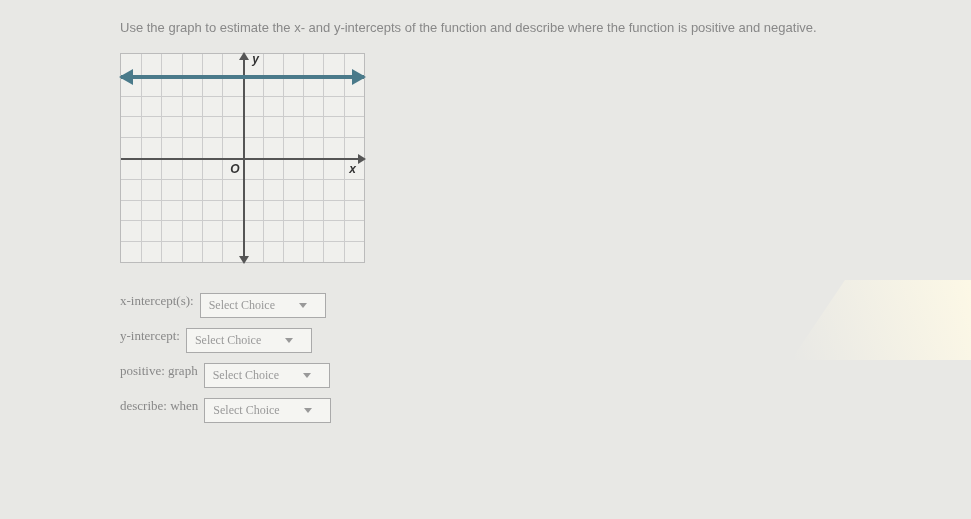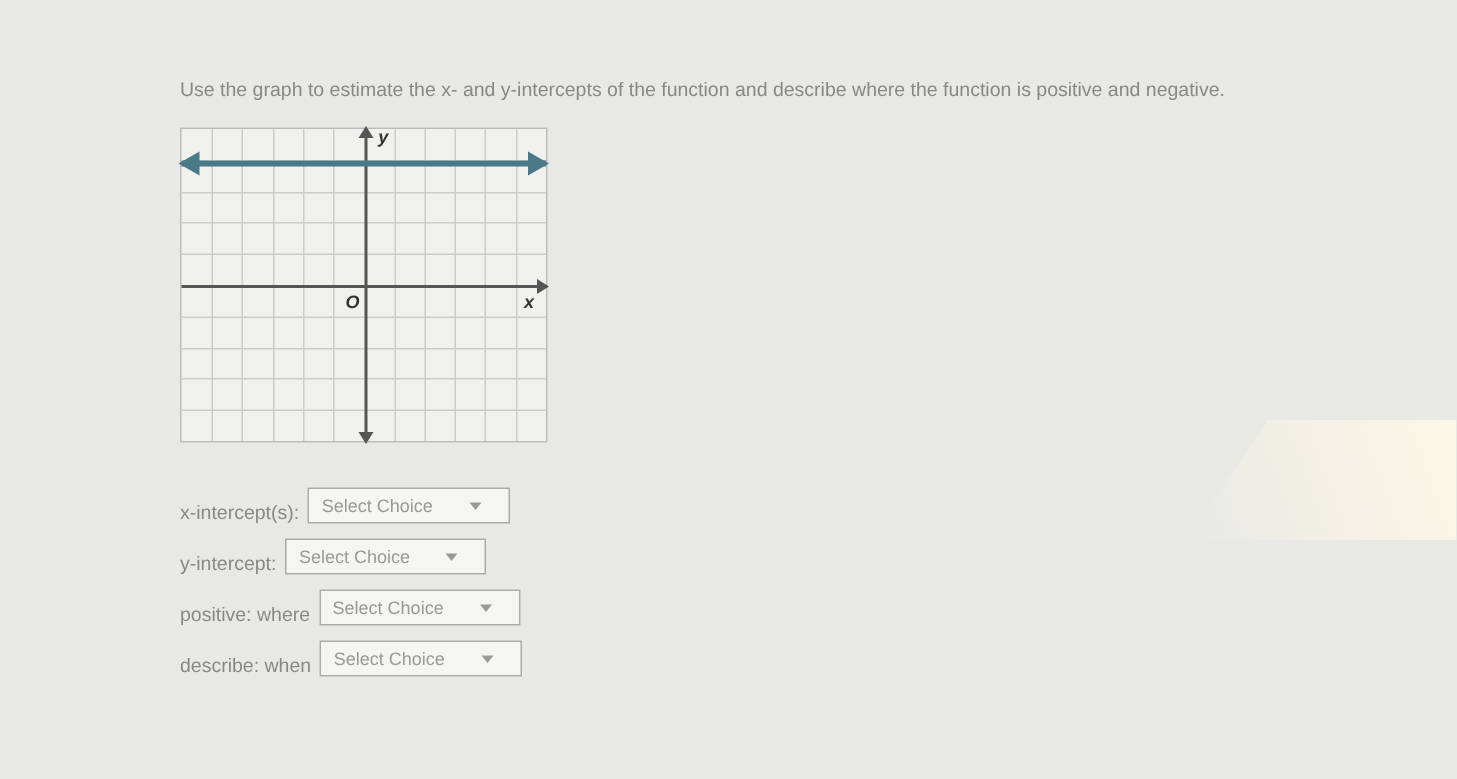--- a/index.html
+++ b/index.html
@@ -12,21 +12,20 @@
       color: #777;
       position: relative;
       overflow: hidden;
     }
     .question-text {
       font-size: 13px;
       color: #888;
       margin-bottom: 18px;
       margin-left: 90px;
       filter: blur(0.4px);
-      margin-top: 32px;
     }
     .content {
       margin-left: 90px;
     }
     .graph-container {
       width: 245px;
       height: 210px;
       position: relative;
       background: #f0f0ed;
       border: 1px solid #bbb;
@@ -129,25 +128,26 @@
       position: absolute;
       left: calc(50% - 4px);
       bottom: -2px;
       width: 0; height: 0;
       border-left: 5px solid transparent;
       border-right: 5px solid transparent;
       border-top: 8px solid #555;
     }
     .answer-row {
       display: flex;
-      align-items: flex-end;
+      align-items: flex-start;
       margin-bottom: 10px;
       font-size: 13px;
       color: #888;
       filter: blur(0.3px);
+      font-family: Liberation Serif, serif;
     }
     .answer-label {
       margin-right: 6px;
     }
     .select-box {
       border: 1px solid #aaa;
       background: #f5f5f2;
       padding: 4px 18px 4px 8px;
       font-size: 12px;
       color: #999;
@@ -235,21 +235,21 @@
 
   <div class="answer-row">
     <span class="answer-label">y-intercept:</span>
     <span class="select-box">
       <span>Select Choice</span>
       <span class="chevron"></span>
     </span>
   </div>
 
   <div class="answer-row">
-    <span class="answer-label">positive: where</span>
+    <span class="answer-label">positive: graph</span>
     <span class="select-box">
       <span>Select Choice</span>
       <span class="chevron"></span>
     </span>
   </div>
 
   <div class="answer-row">
     <span class="answer-label">describe: when</span>
     <span class="select-box">
       <span>Select Choice</span>

